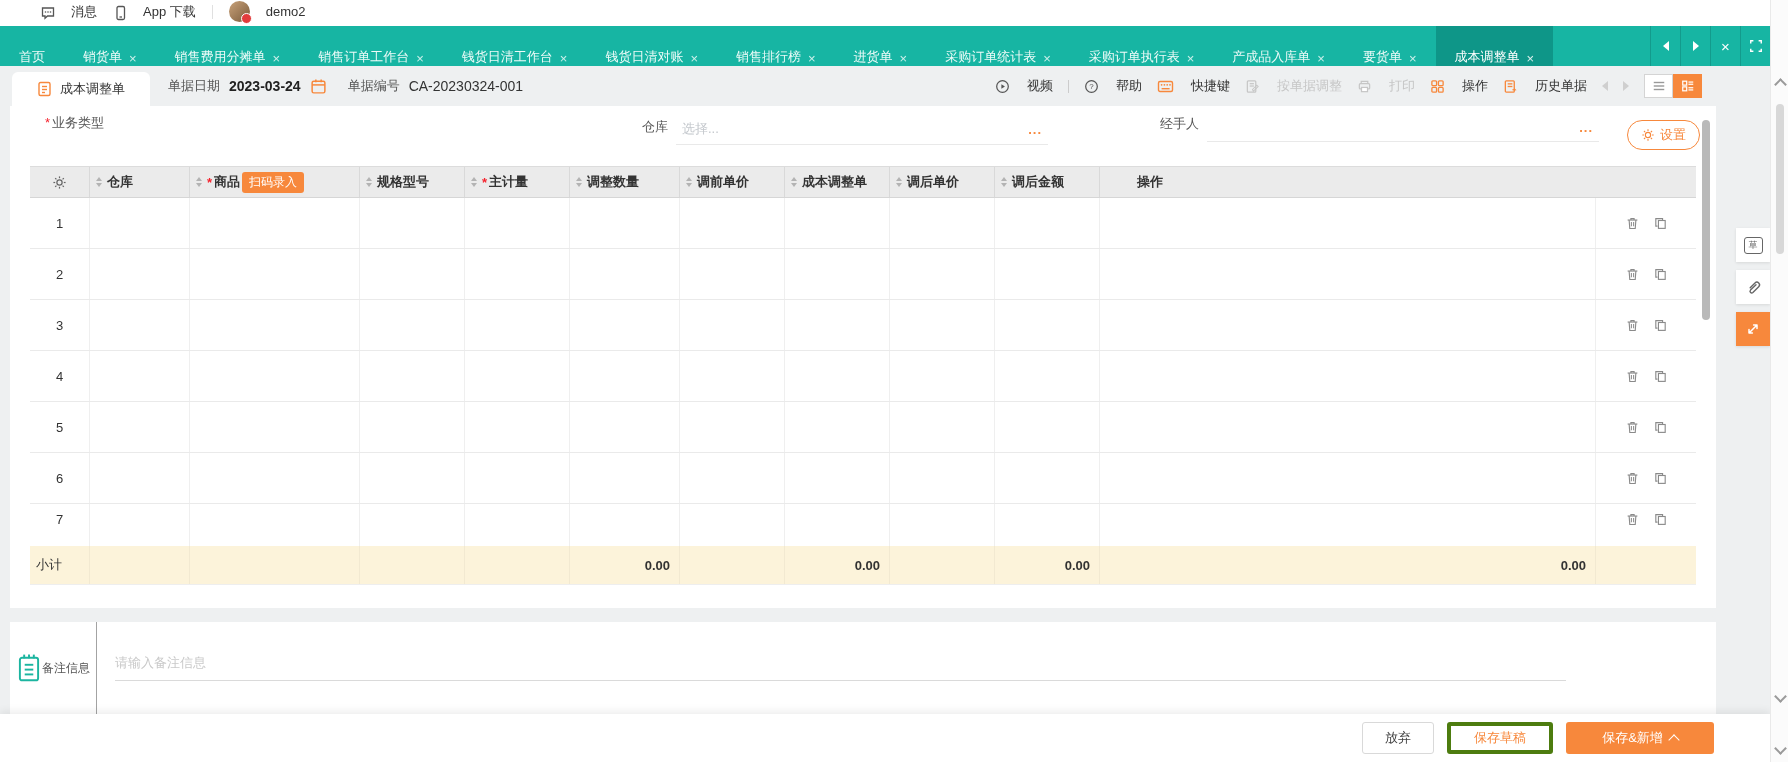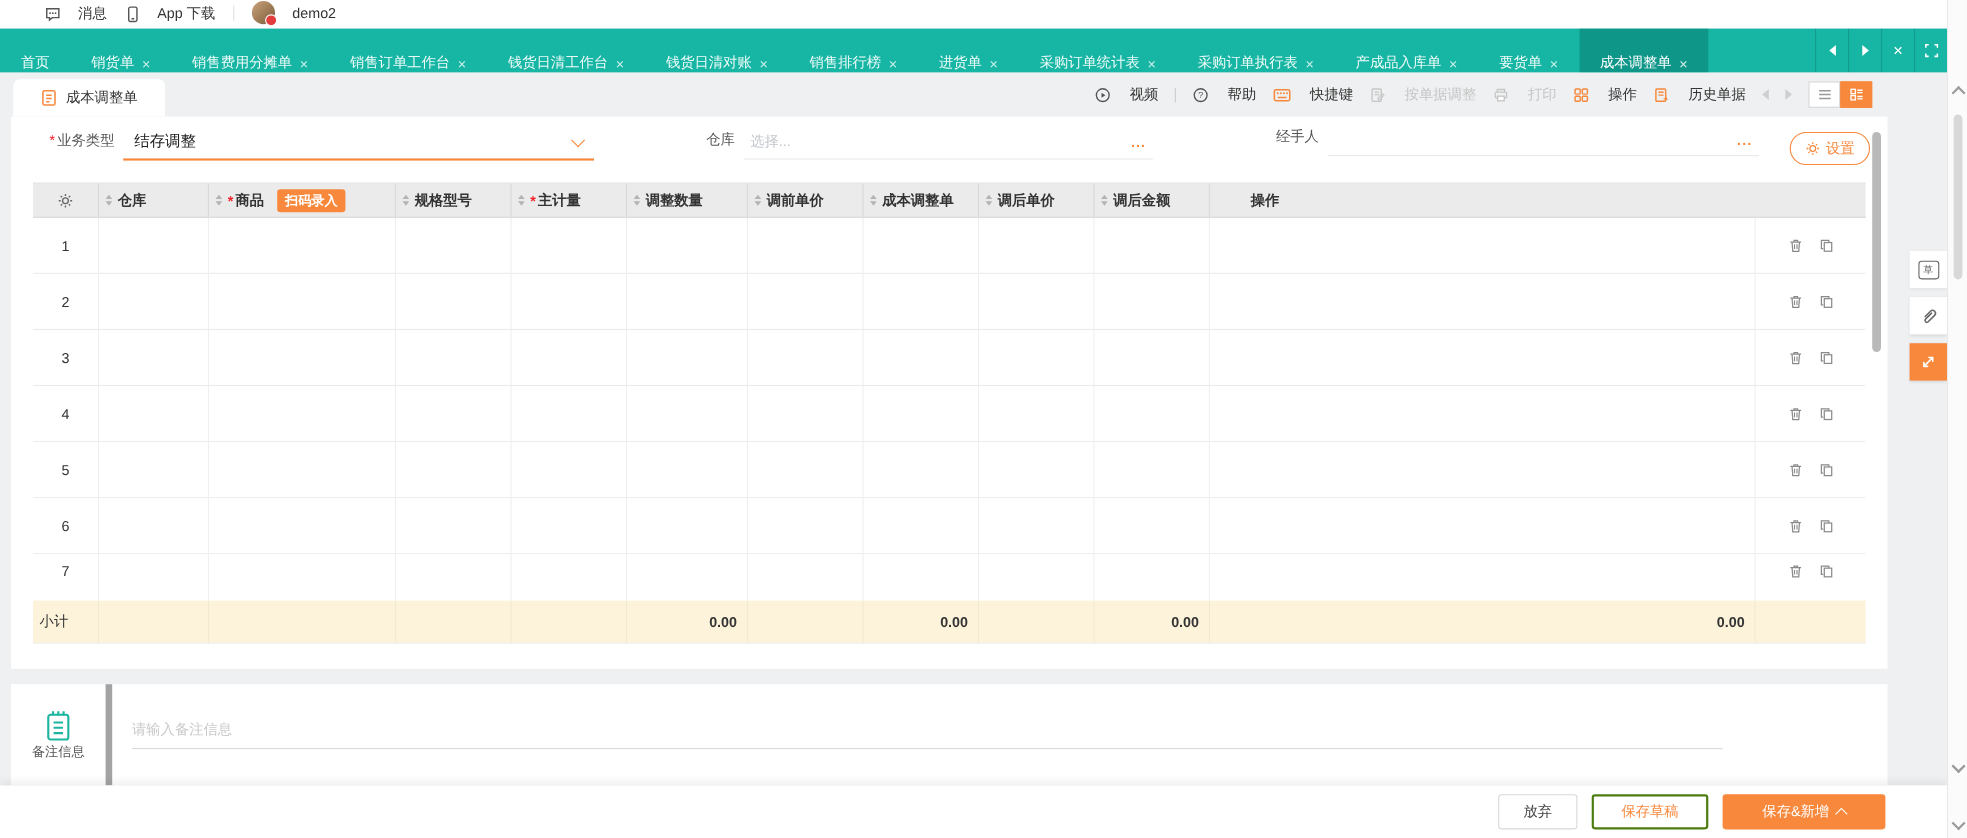--- a/index.html
+++ b/index.html
@@ -59,47 +59,47 @@
   .setbtn{position:absolute;right:16px;top:14px;height:28px;border:1px solid #f7883c;border-radius:15px;color:#f7883c;
           display:flex;align-items:center;gap:5px;padding:0 13px;cursor:pointer;background:#fff}
   
   .grid{margin:0 20px;width:1666px;border-top:1px solid #dcdcdc;box-sizing:border-box}
   .thead{display:flex;height:30px;background:#ebebeb;border-bottom:1px solid #d6d6d6;font-weight:bold;color:#333}
   .th{display:flex;align-items:center;padding:0 6px;border-right:1px solid #d9d9d9;box-sizing:border-box}
   .th:last-child{border-right:none;justify-content:center}
   .sort{display:flex;flex-direction:column;gap:2px;margin-right:5px;cursor:pointer}
   .sort .up{width:0;height:0;border:3.5px solid transparent;border-bottom:4.5px solid #b3b3b3;border-top:0}
   .sort .dn{width:0;height:0;border:3.5px solid transparent;border-top:4.5px solid #b3b3b3;border-bottom:0}
-  .badge{background:#f7883c;color:#fff;font-weight:bold;font-size:12px;padding:2px 7px;border-radius:3px;margin-left:12px;cursor:pointer}
+  .badge{background:#f7883c;color:#fff;font-weight:normal;font-size:12px;padding:2px 7px;border-radius:3px;margin-left:2px;cursor:pointer}
   .c-num{width:60px}.c-wh{width:100px}.c-goods{width:170px}.c-spec{width:105px}.c-unit{width:105px}.c-qty{width:110px}
   .c-p1{width:105px}.c-a1{width:105px}.c-p2{width:105px}.c-a2{width:105px}.c-adj{flex:1}.c-op{width:100px}
   .tbody{height:348px;overflow:hidden}
   .tr{display:flex;height:50px;border-bottom:1px solid #eaeaea;background:#fff}
   .td{border-right:1px solid #efefef;box-sizing:border-box;height:100%}
   .td:last-child{border-right:none}
   .td.num{display:flex;align-items:center;justify-content:center;color:#333}
   .td.op{display:flex;align-items:center;justify-content:center;gap:13px;color:#8a8a8a}
   .icbtn{cursor:pointer;display:flex}
   .subrow{display:flex;height:38px;background:#fcf3da;color:#333;border-bottom:1px solid #eee}
   .sd{display:flex;align-items:center;border-right:1px solid rgba(0,0,0,.04);box-sizing:border-box;height:100%}
   .sd.lab{padding-left:6px}
   .sd.val{justify-content:flex-end;padding-right:9px;font-weight:bold}
   
   .remcard{left:10px;top:622px;width:1706px;height:92px;display:flex}
-  .remleft{width:86px;display:flex;flex-direction:column;align-items:center;justify-content:center;gap:0;border-right:6px solid #a3a3a3}
+  .remleft{width:86px;display:flex;flex-direction:row;align-items:center;justify-content:center;gap:0;border-right:1px solid #a3a3a3}
   .remlab{font-size:12px;color:#555}
   .rembody{flex:1;position:relative}
   .remline{position:absolute;left:18px;right:150px;top:58px;border-bottom:1px solid #dadada}
   .remph{position:absolute;left:18px;top:32px;color:#c9c9c9}
   
   .footer{position:absolute;left:0;top:714px;width:1770px;height:48px;background:#fff;box-shadow:0 -3px 8px rgba(0,0,0,.07);
           display:flex;align-items:center;justify-content:flex-end;gap:13px;box-sizing:border-box;padding-right:56px}
   .btn{height:32px;border-radius:3px;display:flex;align-items:center;justify-content:center;cursor:pointer;box-sizing:border-box;gap:7px}
   .btn.discard{width:72px;border:1px solid #d9d9d9;background:#fff;color:#444}
-  .btn.draft{width:106px;border:2px solid #4d7c0f;background:#fff;color:#f7883c}
+  .btn.draft{width:106px;border:4px solid #4d7c0f;background:#fff;color:#f7883c}
   .btn.save{width:148px;background:#f7883c;color:#fff}
   .chev.up-w{border-color:#fff;transform:rotate(-135deg);margin-top:4px}
   
   .sidebtns{position:absolute;left:1736px;top:228px;display:flex;flex-direction:column;gap:8px}
   .sbtn{width:34px;height:34px;background:#fff;display:flex;align-items:center;justify-content:center;color:#666;
         box-shadow:0 1px 3px rgba(0,0,0,.10);cursor:pointer}
   .sbtn.orange{background:#f7883c;color:#fff}
   .draftico{border:1.5px solid #666;border-radius:3px;width:17px;height:15px;font-size:9px;display:flex;align-items:center;justify-content:center;color:#666}
   .innerthumb{position:absolute;left:1702px;top:120px;width:8px;height:200px;background:#b9b9b9;border-radius:4px;cursor:pointer}
   .sbar{position:absolute;left:1770px;top:0;width:18px;height:762px;background:#fbfbfb;border-left:1px solid #e9e9e9}
@@ -211,20 +211,32 @@
 
 <div class="subhead">
   <div class="doctab">
     <svg width="15" height="16" viewBox="0 0 15 16">
         <rect x="2" y="1.5" width="11" height="13" rx="1.5" fill="none" stroke="#f7883c" stroke-width="1.4"></rect>
         <line x1="5" y1="5.5" x2="10" y2="5.5" stroke="#f7883c" stroke-width="1.4"></line>
         <line x1="5" y1="8.5" x2="10" y2="8.5" stroke="#f7883c" stroke-width="1.4"></line>
         <line x1="5" y1="11.5" x2="8" y2="11.5" stroke="#f7883c" stroke-width="1.4"></line>
       </svg>
     <span>成本调整单</span>
+  </div>
+  <div class="docfields">
+    <span>单据日期</span>
+    <span class="docval">2023-03-24</span>
+    <svg width="17" height="17" viewBox="0 0 16 16">
+        <rect x="2" y="3" width="12" height="11" rx="1.5" fill="none" stroke="#f7883c" stroke-width="1.4"></rect>
+        <line x1="2" y1="6.5" x2="14" y2="6.5" stroke="#f7883c" stroke-width="1.4"></line>
+        <line x1="5.5" y1="1.3" x2="5.5" y2="4" stroke="#f7883c" stroke-width="1.4"></line>
+        <line x1="10.5" y1="1.3" x2="10.5" y2="4" stroke="#f7883c" stroke-width="1.4"></line>
+      </svg>
+    <span style="margin-left:12px">单据编号</span>
+    <span class="docno">CA-20230324-001</span>
   </div>
   <div class="subtool">
     <span class="tool">
       <svg width="15" height="15" viewBox="0 0 16 16">
           <circle cx="8" cy="8" r="6.2" fill="none" stroke="#555" stroke-width="1.3"></circle>
           <path d="M6.8 5.6L10.6 8 6.8 10.4z" fill="#555"></path>
         </svg>
       <span>视频</span>
     </span>
     <span class="vsep"></span>
@@ -306,24 +318,20 @@
           </svg>
       </span>
     </span>
   </div>
 </div>
 
 <div class="card maincard">
   <div class="formrow">
     <div class="fgroup" style="left:35px;top:8px">
       <span class="flabel"><span class="req">*</span><span>业务类型</span></span>
-      <div class="sel">
-        <span>结存调整</span>
-        <span class="selchev"></span>
-      </div>
     </div>
     <div class="fgroup" style="left:632px;top:8px">
       <span class="flabel">仓库</span>
       <div class="fld" style="width:360px">
         <span class="ph">选择...</span>
         <span class="dots">...</span>
       </div>
     </div>
     <div class="fgroup" style="left:1150px;top:8px">
       <span class="flabel">经手人</span>

